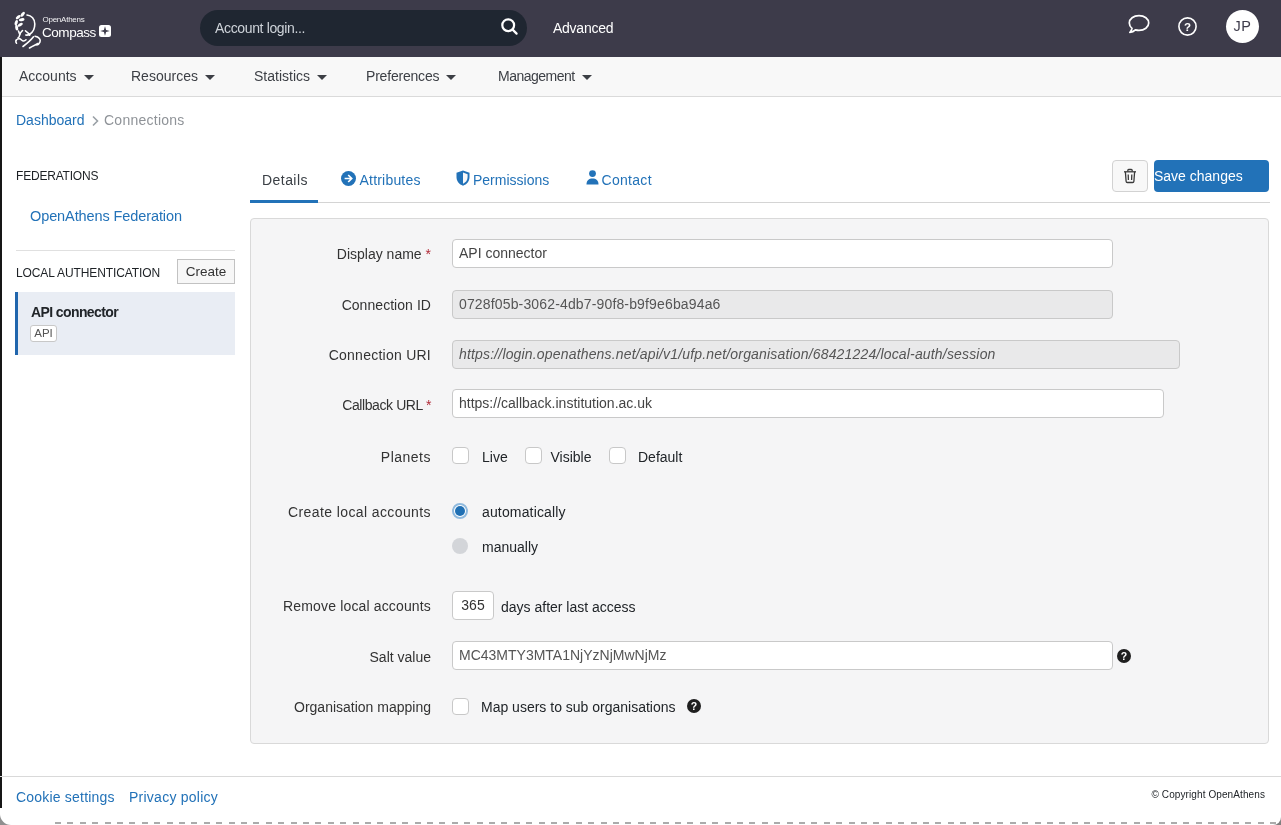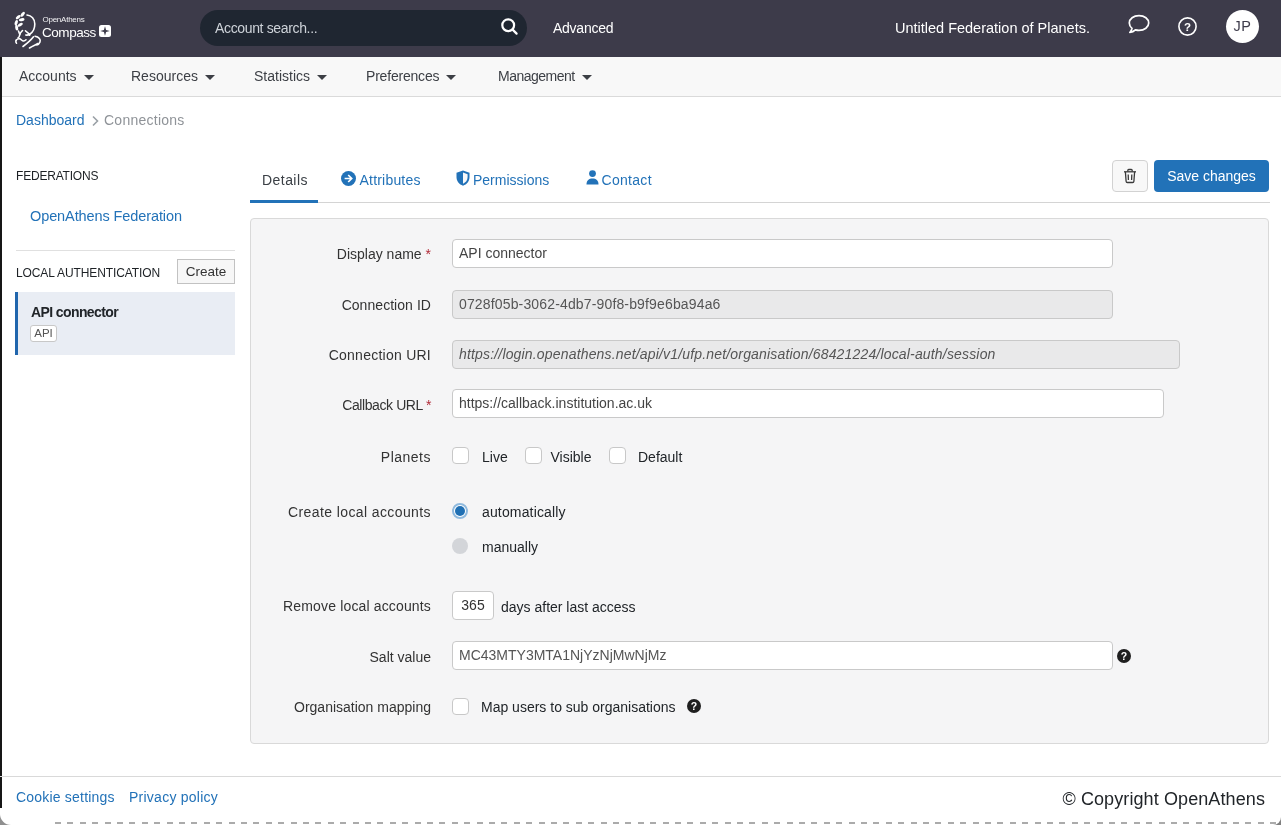--- a/index.html
+++ b/index.html
@@ -41,28 +41,27 @@
     <path d="M23,28.2 C27,28.8 29,31.5 28,34 C27.3,35.8 25.5,36.9 24.8,37"></path>
   </svg>
   <div class="abs" style="left:42.5px;top:15px;font-size:8px;color:#f2f2f4;letter-spacing:-0.25px;">OpenAthens</div>
   <div class="abs" style="left:42px;top:24.5px;font-size:13.5px;color:#fff;letter-spacing:-0.45px;">Compass</div>
   <svg class="abs" style="left:99px;top:25px;" width="12" height="12" viewBox="0 0 12 12">
     <rect x="0" y="0" width="12" height="12" rx="2.5" fill="#fff"></rect>
     <path d="M6,1.2 L7.1,4.9 L10.8,6 L7.1,7.1 L6,10.8 L4.9,7.1 L1.2,6 L4.9,4.9 Z" fill="#3d3b4a"></path>
   </svg>
 
   <div class="abs" style="left:200px;top:10px;width:327px;height:36px;border-radius:18px;background:#1f2631;"></div>
-  <div class="abs" style="left:215px;top:10px;height:36px;line-height:36px;font-size:14px;color:#ced3d9;letter-spacing:-0.35px;">Account search...</div>
+  <div class="abs" style="left:215px;top:10px;height:36px;line-height:36px;font-size:14px;color:#ced3d9;letter-spacing:-0.35px;">Account login...</div>
   <svg class="abs" style="left:499px;top:16px;" width="21" height="21" viewBox="0 0 21 21" fill="none" stroke="#fff" stroke-width="2.2" stroke-linecap="round">
     <circle cx="9.2" cy="9.2" r="5.9"></circle>
     <path d="M13.6,13.6 L17.6,17.6"></path>
   </svg>
   <div class="abs" style="left:553px;top:10px;height:36px;line-height:36px;font-size:14px;color:#fff;letter-spacing:-0.25px;">Advanced</div>
 
-  <div class="abs" style="right:191px;top:10px;height:36px;line-height:36px;font-size:14.5px;color:#fff;">Untitled Federation of Planets.</div>
 
   <svg class="abs" style="left:1127px;top:14px;" width="24" height="23" viewBox="0 0 24 23" fill="none" stroke="#fff" stroke-width="1.7" stroke-linejoin="round" stroke-linecap="round">
     <path d="M12,1.6 C17.5,1.6 21.7,4.9 21.7,9 C21.7,13.1 17.5,16.4 12,16.4 C10.7,16.4 9.5,16.2 8.4,15.9 C6.9,17.4 4.9,18.3 2.8,18.5 C4,17.3 4.8,15.9 5,14.4 C3.4,13 2.3,11.1 2.3,9 C2.3,4.9 6.5,1.6 12,1.6 Z"></path>
   </svg>
   <svg class="abs" style="left:1178px;top:17px;" width="19" height="19" viewBox="0 0 19 19" fill="none">
     <circle cx="9.5" cy="9.5" r="8.6" stroke="#fff" stroke-width="1.6"></circle>
     <text x="9.5" y="13.6" font-size="11.5" font-weight="bold" fill="#fff" text-anchor="middle" font-family="Liberation Sans, sans-serif">?</text>
   </svg>
   <div class="abs" style="left:1226px;top:10px;width:33px;height:33px;border-radius:50%;background:#fff;text-align:center;line-height:33px;font-size:14.5px;letter-spacing:0.5px;color:#3d3b4a;">JP</div>
 </div>
@@ -118,21 +117,21 @@
 </svg>
 <div class="abs" style="left:601.5px;top:171.5px;font-size:14px;color:#2272b8;letter-spacing:0.3px;">Contact</div>
 
 <div class="abs" style="left:1112px;top:160px;width:36px;height:32px;background:#f8f8f8;border:1px solid #d2d2d2;border-radius:4px;"></div>
 <svg class="abs" style="left:1122px;top:168px;" width="16" height="16" viewBox="0 0 16 16" fill="none" stroke="#3a3a3a" stroke-width="1.3">
   <path d="M2,3.8 H14"></path>
   <path d="M5.8,3.6 V2.4 C5.8,1.9 6.2,1.5 6.7,1.5 H9.3 C9.8,1.5 10.2,1.9 10.2,2.4 V3.6"></path>
   <path d="M3.4,3.9 L4.1,13.2 C4.15,13.9 4.7,14.5 5.4,14.5 H10.6 C11.3,14.5 11.85,13.9 11.9,13.2 L12.6,3.9"></path>
   <path d="M6.2,6.4 L6.4,12 M9.8,6.4 L9.6,12"></path>
 </svg>
-<div class="abs" style="left:1154px;top:160px;width:115px;height:32px;background:#2272b8;border-radius:4px;text-align:center;line-height:32px;font-size:14px;color:#fff;">Save changes</div>
+<div class="abs" style="left:1154px;top:160px;width:115px;height:32px;background:#2272b8;border-radius:4px;line-height:32px;font-size:14px;color:#fff;">Save changes</div>
 
 <div class="abs" style="left:250px;top:218px;width:1019px;height:526px;background:#f5f5f6;border:1px solid #d9d9d9;border-radius:4px;"></div>
 
 <div class="lbl" style="left:231px;top:246px;">Display name<span class="req"> *</span></div>
 <div class="inp" style="left:452px;top:239px;width:661px;">API connector</div>
 
 <div class="lbl" style="left:231px;top:297px;letter-spacing:0.05px;">Connection ID</div>
 <div class="inp ro" style="left:452px;top:289.5px;width:661px;letter-spacing:0.15px;">0728f05b-3062-4db7-90f8-b9f9e6ba94a6</div>
 
 <div class="lbl" style="left:231px;top:347px;letter-spacing:0.25px;">Connection URI</div>
@@ -165,13 +164,13 @@
 <div class="qc" style="left:1117px;top:649px;">?</div>
 
 <div class="lbl" style="left:231px;top:699px;">Organisation mapping</div>
 <div class="cb" style="left:451.5px;top:697.5px;"></div>
 <div class="cblbl" style="left:481px;top:699px;">Map users to sub organisations</div>
 <div class="qc" style="left:687px;top:699px;">?</div>
 
 <div class="abs" style="left:0;top:776px;width:1281px;height:1px;background:#d9d9d9;"></div>
 <div class="abs" style="left:16px;top:789px;font-size:14px;color:#2272b8;letter-spacing:0.2px;">Cookie settings</div>
 <div class="abs" style="left:129px;top:789px;font-size:14px;color:#2272b8;letter-spacing:0.25px;">Privacy policy</div>
-<div class="abs" style="right:16px;top:789px;font-size:18px;color:#212529;letter-spacing:0.1px;">© Copyright OpenAthens</div>
+<div class="abs" style="right:16px;top:789px;font-size:10px;color:#212529;letter-spacing:0.1px;">© Copyright OpenAthens</div>
 
 </body></html>

